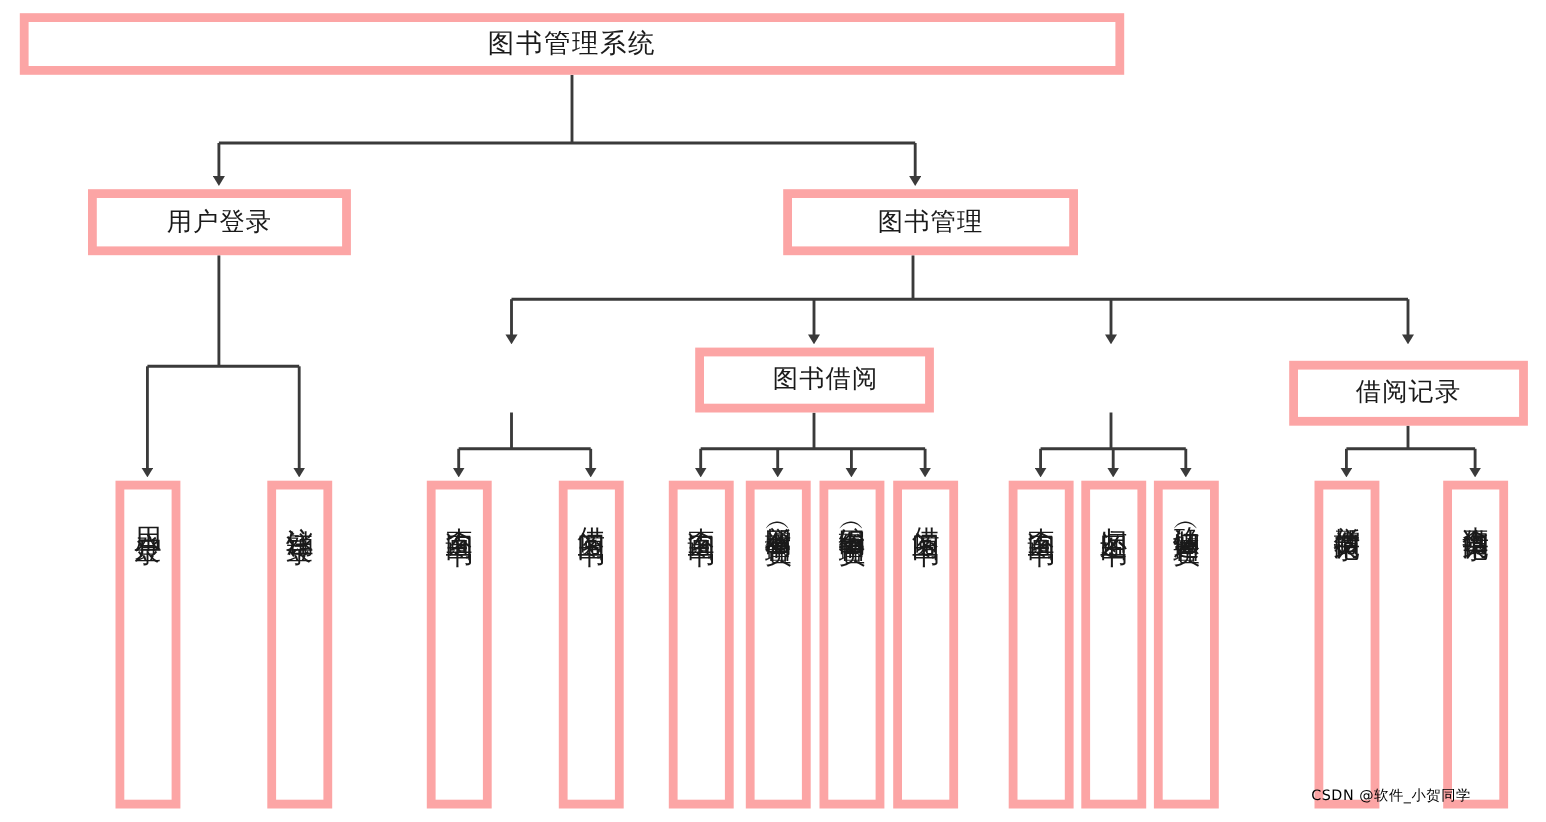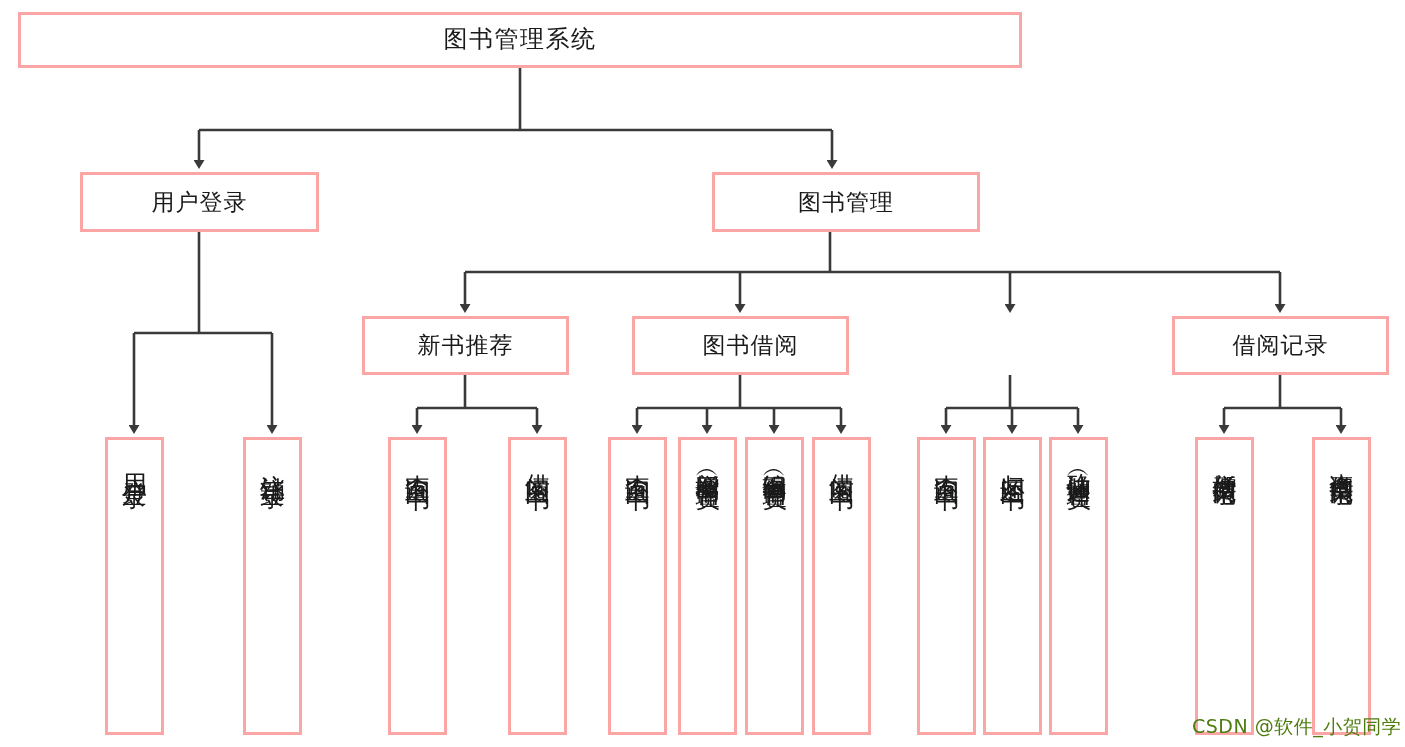--- a/index.html
+++ b/index.html
@@ -18,21 +18,21 @@
     position:absolute;
     left:0; top:0;
     width:1405px;
     height:747px;
     pointer-events:none;
   }
   .node{
     position:absolute;
     box-sizing:border-box;
     background:#ffffff;
-    border:3px solid #fca5a5;
+    border:8px solid #fca5a5;
     display:flex;
     align-items:center;
     justify-content:center;
     color:#1a1a1a;
   }
   .node .lbl{
     display:block;
     text-align:center;
     line-height:1.15;
     white-space:nowrap;
@@ -53,22 +53,22 @@
     writing-mode:vertical-rl;
     text-orientation:upright;
     font-size:25px;
     letter-spacing:4px;
     line-height:1;
     white-space:nowrap;
   }
   .node.vert.tight .lbl{ font-size:24px; letter-spacing:2px; }
   .watermark{
     position:absolute;
-    color:#4d7c0f;
-    font-size:19px;
+    color:#000000;
+    font-size:13px;
     letter-spacing:0.5px;
     white-space:nowrap;
     user-select:none;
   }
 </style>
 </head>
 <body>
 
 <div id="canvas">
 
@@ -126,27 +126,24 @@
     <span class="lbl">图书管理系统</span>
   </div>
 
   <div class="node horiz" style="left:80px;top:172px;width:239px;height:60px;">
     <span class="lbl">用户登录</span>
   </div>
   <div class="node horiz" style="left:712px;top:172px;width:268px;height:60px;">
     <span class="lbl">图书管理</span>
   </div>
 
-  <div class="node horiz" style="left:362px;top:316px;width:207px;height:59px;">
-    <span class="lbl">新书推荐</span>
-  </div>
   <div class="node horiz" style="left:632px;top:316px;width:217px;height:59px;padding-left:20px;">
     <span class="lbl">图书借阅</span>
   </div>
-  <div class="node horiz" style="left:1172px;top:316px;width:217px;height:59px;">
+  <div class="node horiz" style="left:1172px;top:328px;width:217px;height:59px;">
     <span class="lbl">借阅记录</span>
   </div>
 
   <div class="node vert" style="left:105px;top:437px;width:59px;height:298px;">
     <span class="lbl">用户登录</span>
   </div>
   <div class="node vert" style="left:243px;top:437px;width:59px;height:298px;">
     <span class="lbl">注销登录</span>
   </div>
   <div class="node vert" style="left:388px;top:437px;width:59px;height:298px;">

